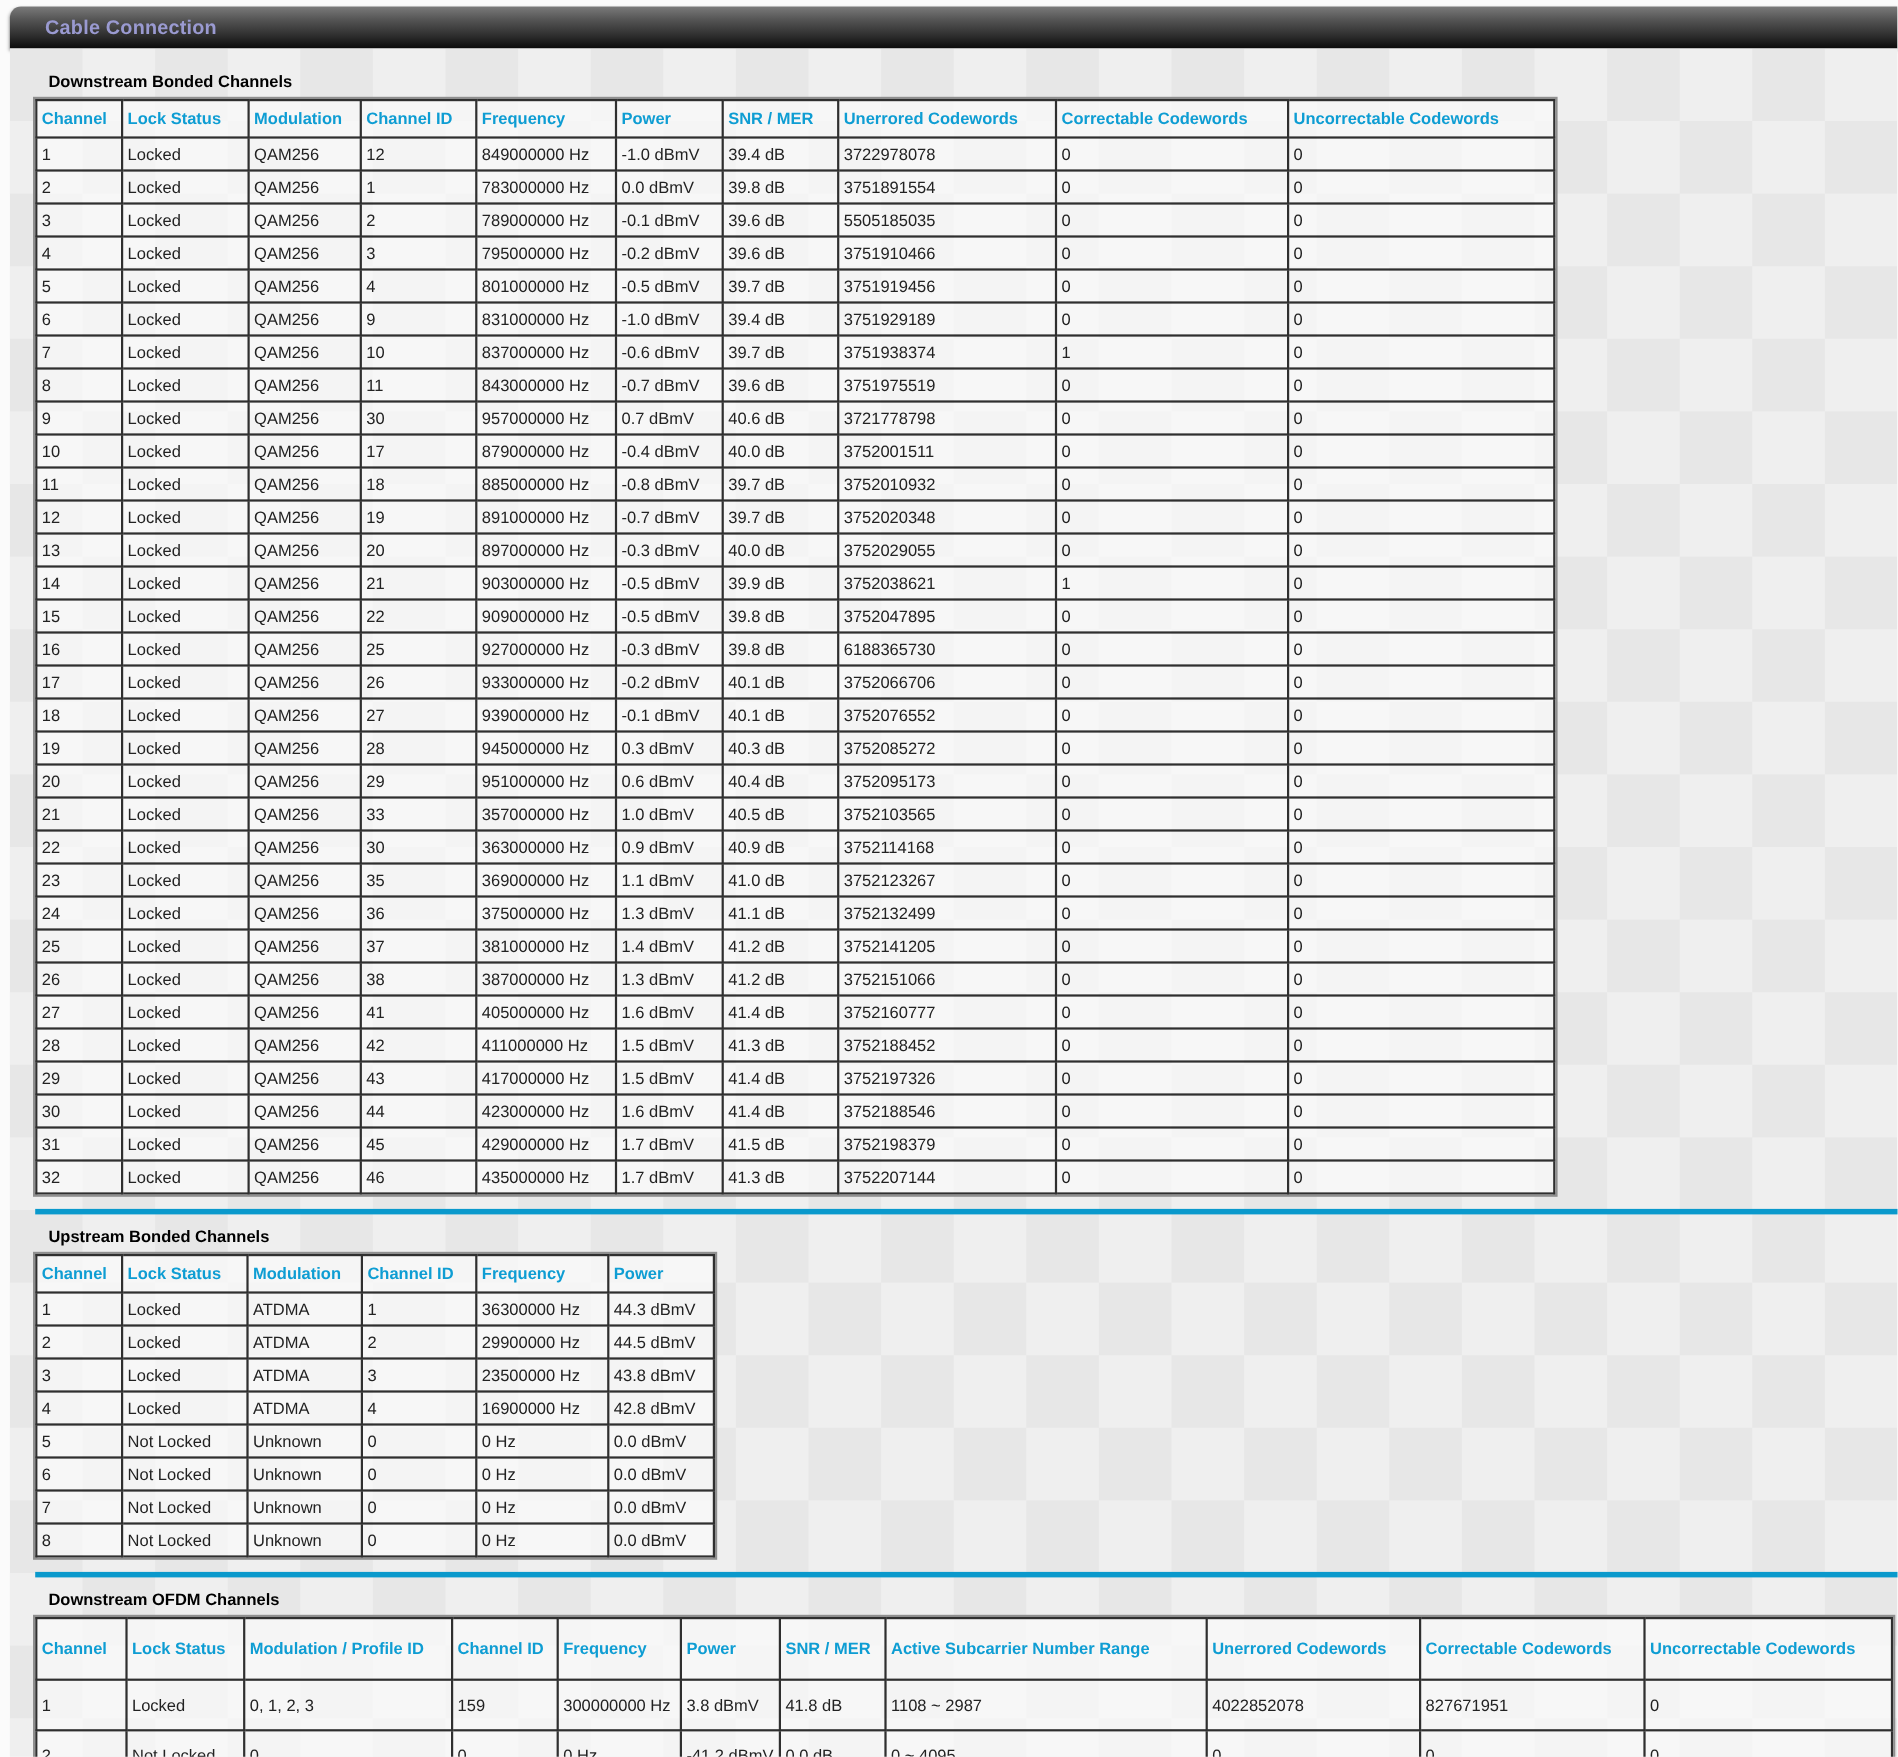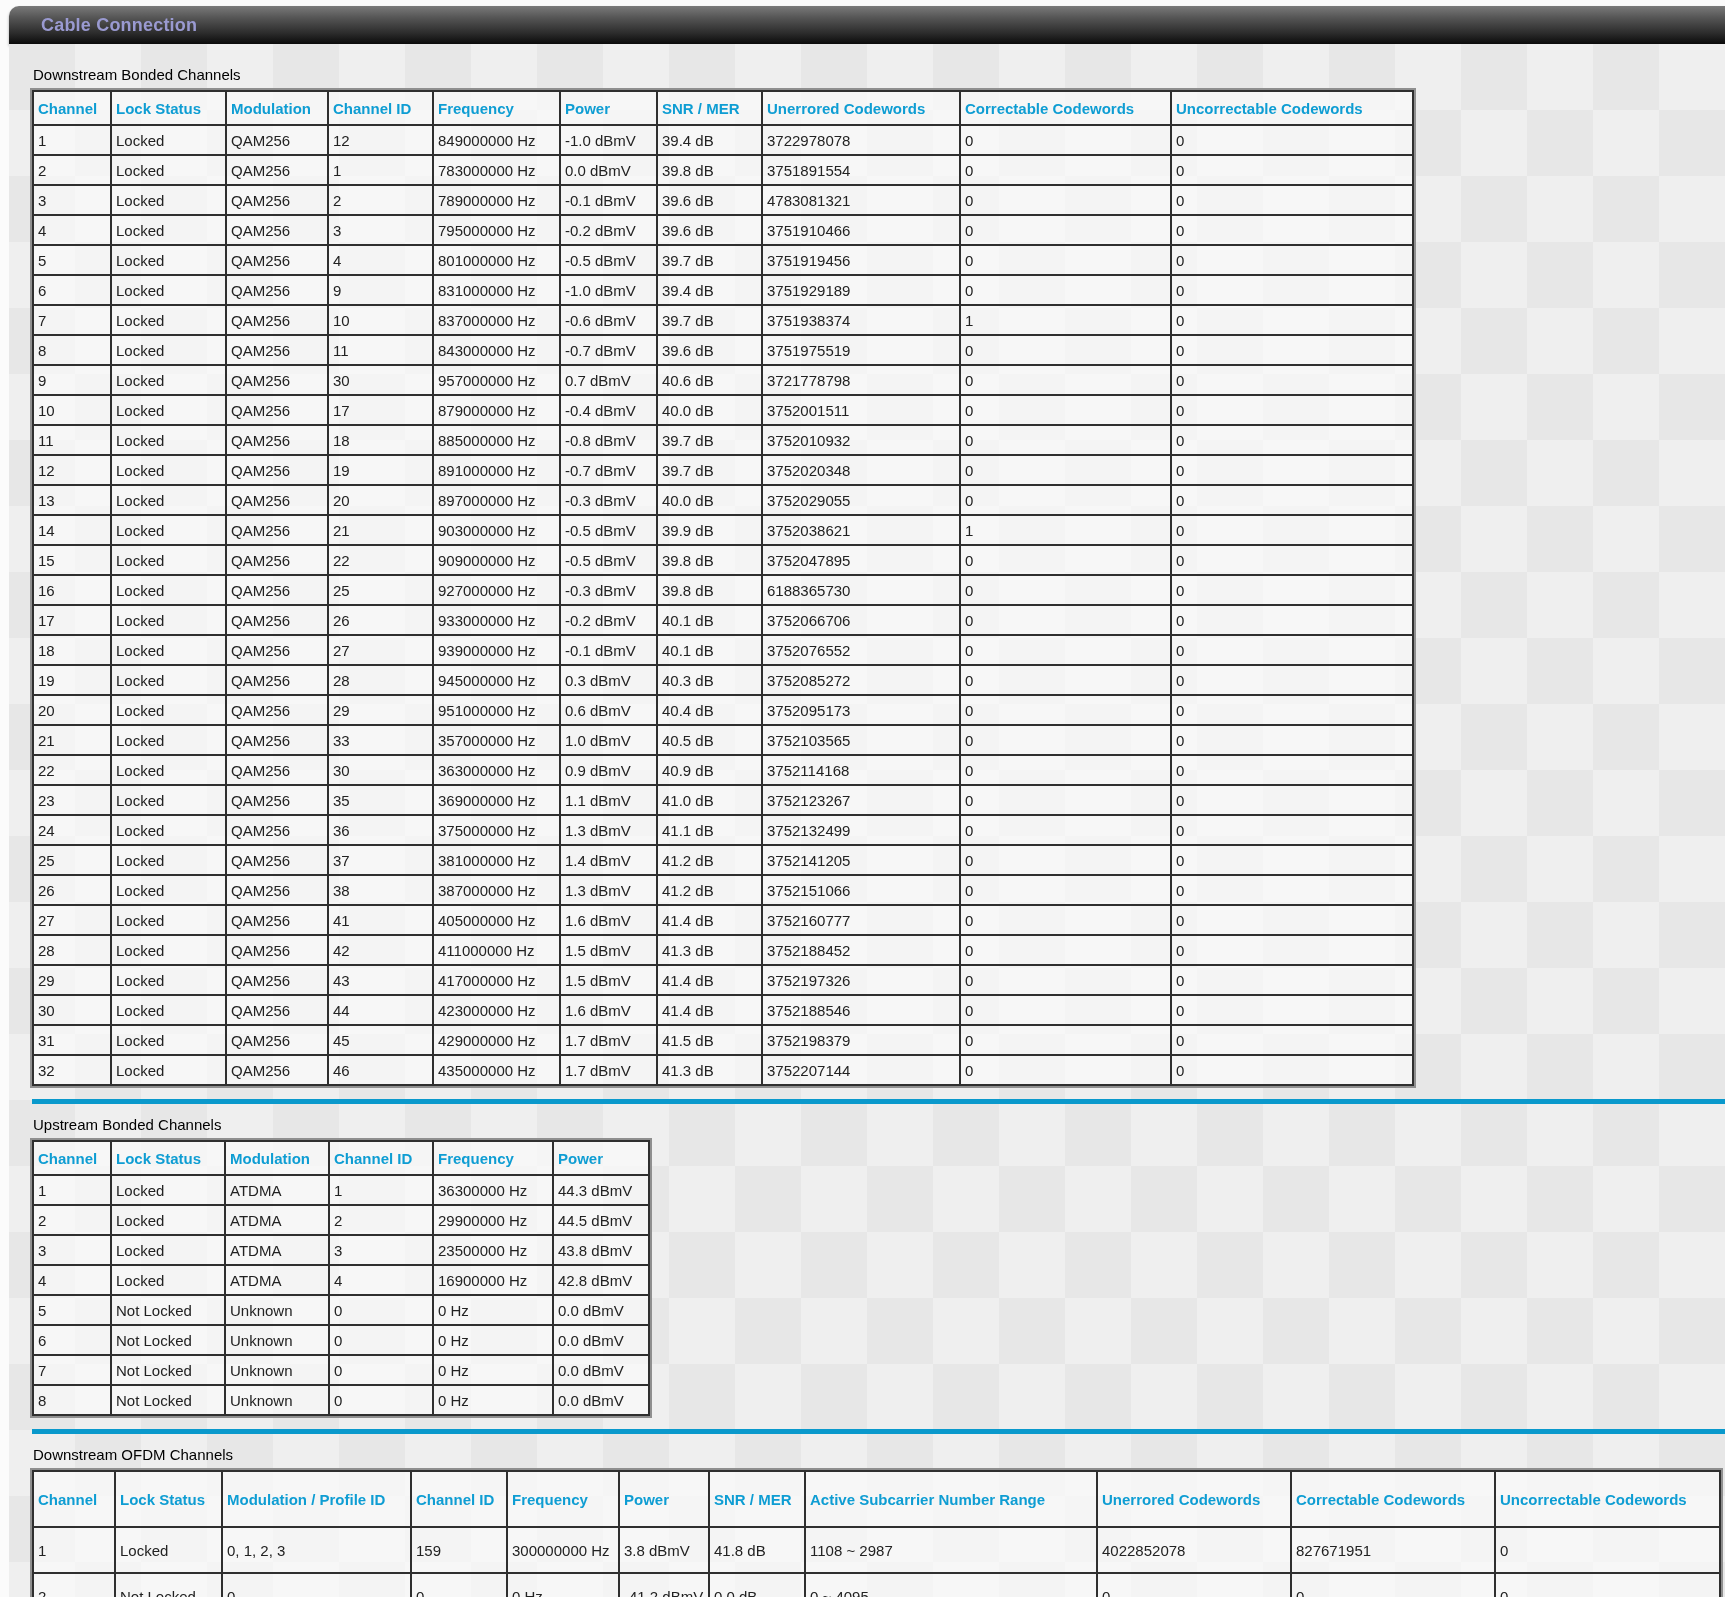--- a/index.html
+++ b/index.html
@@ -31,23 +31,23 @@
   
   .content {
     box-sizing: border-box;
     min-height: 1553px;
     padding: 12px 0 0 23px;
     background: repeating-conic-gradient(#efefef 0% 25%, #e7e7e7 0% 50%) 0 0 / 132px 132px;
   }
 
   .section-heading {
     font-size: 15px;
-    font-weight: normal;
+    font-weight: bold;
     color: #000;
-    margin: 10px 0 7px 1px;
+    margin: 10px 0 7px 12px;
   }
 
   table.datagrid {
     border-collapse: collapse;
     table-layout: fixed;
     font-size: 15px;
     color: #222;
     border: 2px solid #2f2f2f;
     outline: 2px solid #8f8f8f;
     background: transparent;
@@ -148,21 +148,21 @@
             <td>0</td>
           </tr>
           <tr>
             <td>3</td>
             <td>Locked</td>
             <td>QAM256</td>
             <td>2</td>
             <td>789000000 Hz</td>
             <td>-0.1 dBmV</td>
             <td>39.6 dB</td>
-            <td>4783081321</td>
+            <td>5505185035</td>
             <td>0</td>
             <td>0</td>
           </tr>
           <tr>
             <td>4</td>
             <td>Locked</td>
             <td>QAM256</td>
             <td>3</td>
             <td>795000000 Hz</td>
             <td>-0.2 dBmV</td>

